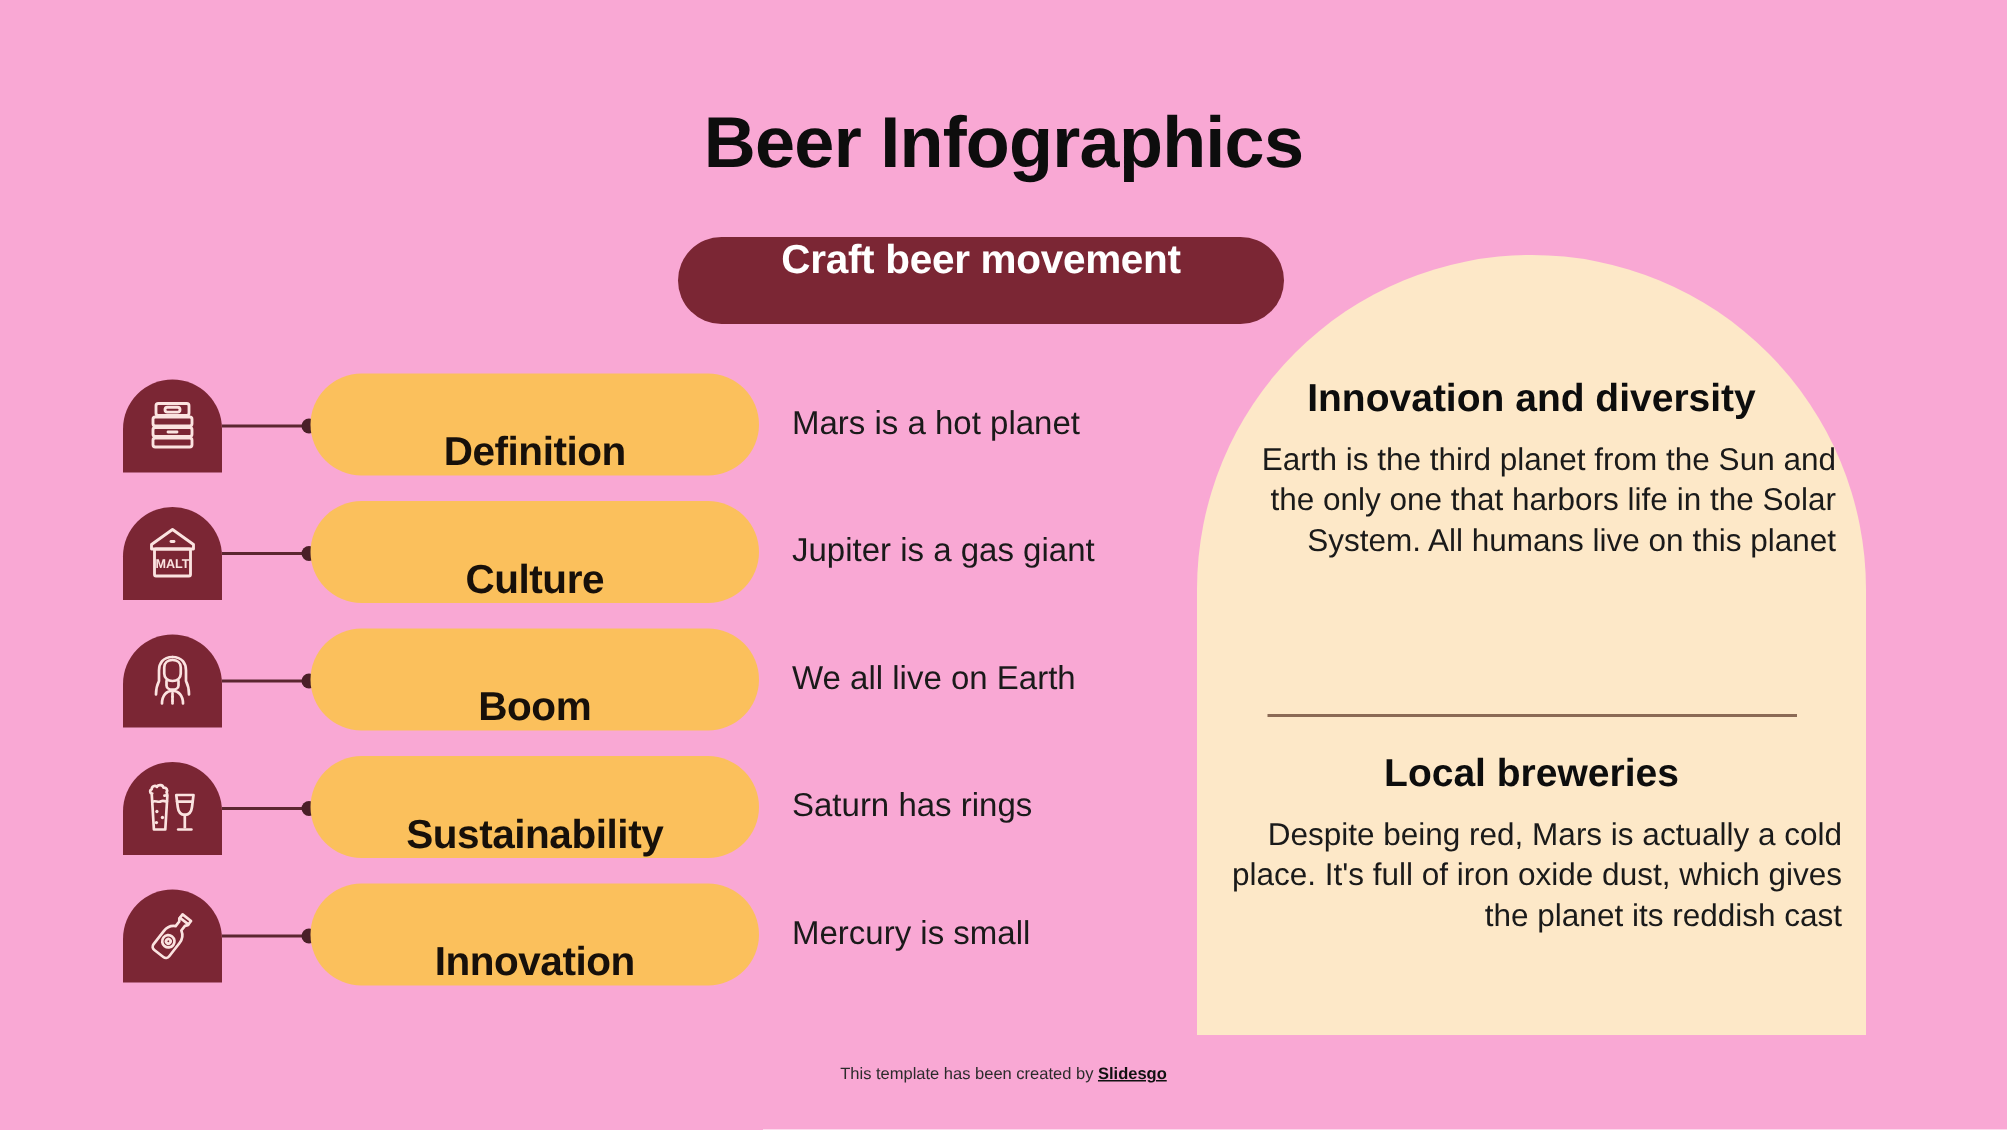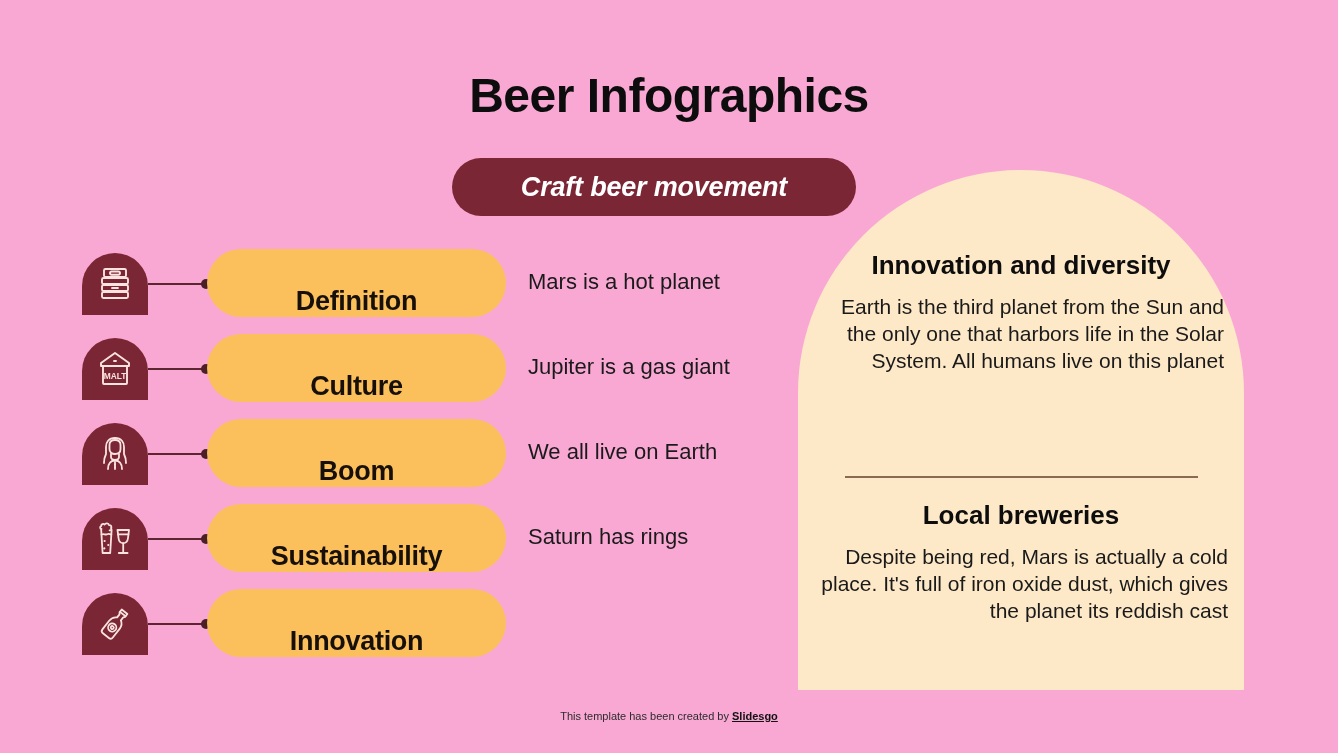--- a/index.html
+++ b/index.html
@@ -35,23 +35,21 @@
   
   #subtitle-badge {
     position: absolute;
     left: 452px;
     top: 158px;
     width: 404px;
     height: 58px;
     border-radius: 29px;
     background: #7b2634;
     display: flex;
-    align-items: center;
     justify-content: center;
-    font-style: italic;
   }
   #subtitle-badge .label {
     color: #ffffff;
     font-size: 27px;
     font-weight: 700;
     letter-spacing: -0.2px;
   }
 
   
   #arch-panel {
@@ -288,19 +286,20 @@
           <circle cx="19" cy="23.5" r="4.1"></circle>
           <circle cx="19" cy="23.5" r="1.5"></circle>
         </g>
       </svg>
     </div>
     <div class="connector"></div>
     <div class="connector-dot"></div>
     <div class="pill">
       <span class="pill-label">Innovation</span>
     </div>
+    <div class="row-desc">Mercury is small</div>
   </div>
 
   <div id="footer">
     <span>This template has been created by </span><a class="brand">Slidesgo</a>
   </div>
 
 </div>
 
 </body></html>

